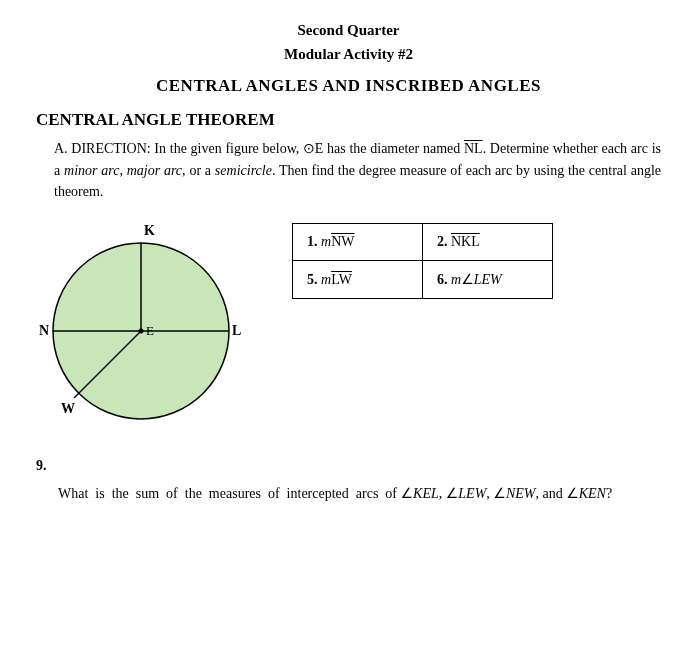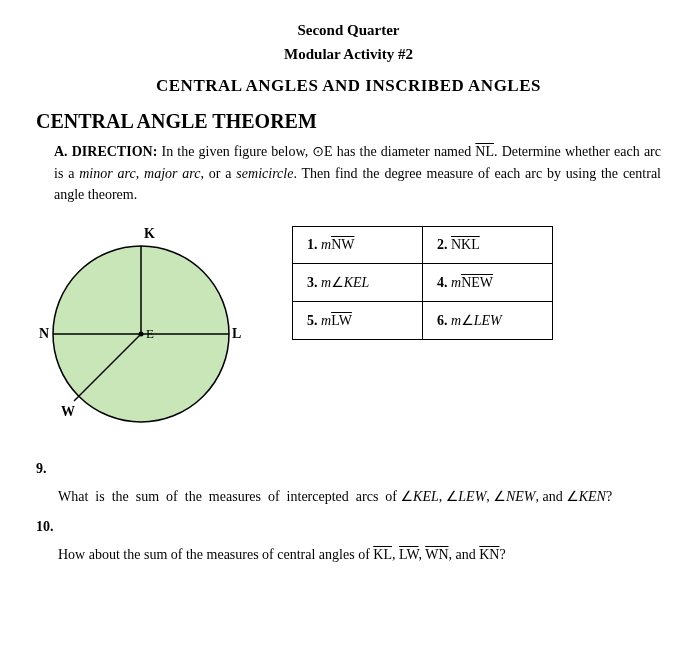--- a/index.html
+++ b/index.html
@@ -23,31 +23,31 @@
     }
     .section-title {
       text-align: center;
       font-weight: bold;
       font-size: 17px;
       margin: 10px 0 14px 0;
       letter-spacing: 0.5px;
     }
     .theorem-title {
       font-weight: bold;
-      font-size: 20px;
+      font-size: 17px;
       margin-bottom: 8px;
     }
     .direction-block {
       margin-left: 18px;
       margin-bottom: 10px;
       text-align: justify;
       line-height: 1.55;
     }
     .direction-block .label {
-      font-weight: bold;
+      font-weight: normal;
       margin-top: 44px;
     }
     .overline {
       text-decoration: overline;
     }
     .italic { font-style: italic; }
 
     .diagram-table-row {
       display: flex;
       flex-direction: row;
@@ -160,49 +160,33 @@
         <tr>
           <td>
             <strong>1.</strong> <em>m</em><span class="overline">NW</span>
           </td>
           <td>
             <strong>2.</strong> <span class="overline">NKL</span>
           </td>
         </tr>
         <tr>
           <td>
-            <strong>3.</strong> <em>m</em>∠<em>KEL</em>
-          </td>
-          <td>
-            <strong>4.</strong> <em>m</em><span class="overline">NEW</span>
-          </td>
-        </tr>
-        <tr>
-          <td>
             <strong>5.</strong> <em>m</em><span class="overline">LW</span>
           </td>
           <td>
             <strong>6.</strong> <em>m</em>∠<em>LEW</em>
           </td>
         </tr>
       </tbody>
     </table>
   </div>
 
 </div>
 
 <div class="questions-block">
   <div class="question-item">
     <span class="q-num"><strong>9.</strong></span>
     <span class="q-text">
       What &nbsp;is &nbsp;the &nbsp;sum &nbsp;of &nbsp;the &nbsp;measures &nbsp;of &nbsp;intercepted &nbsp;arcs &nbsp;of
       ∠<em>KEL</em>, ∠<em>LEW</em>, ∠<em>NEW</em>, and ∠<em>KEN</em>?
     </span>
   </div>
-  <div class="question-item">
-    <span class="q-num"><strong>10.</strong></span>
-    <span class="q-text">
-      How about the sum of the measures of central angles of
-      <span class="overline">KL</span>, <span class="overline">LW</span>,
-      <span class="overline">WN</span>, and <span class="overline">KN</span>?
-    </span>
-  </div>
 </div>
 
 </body></html>

